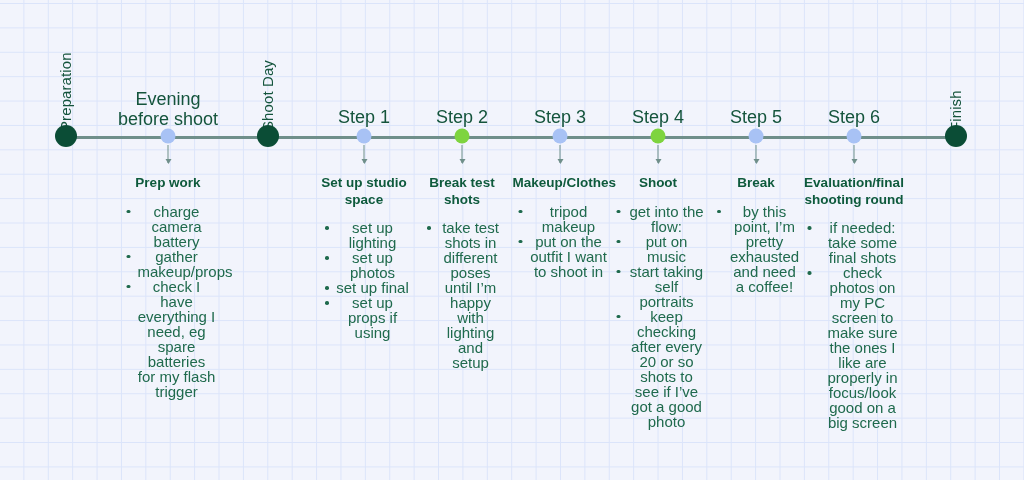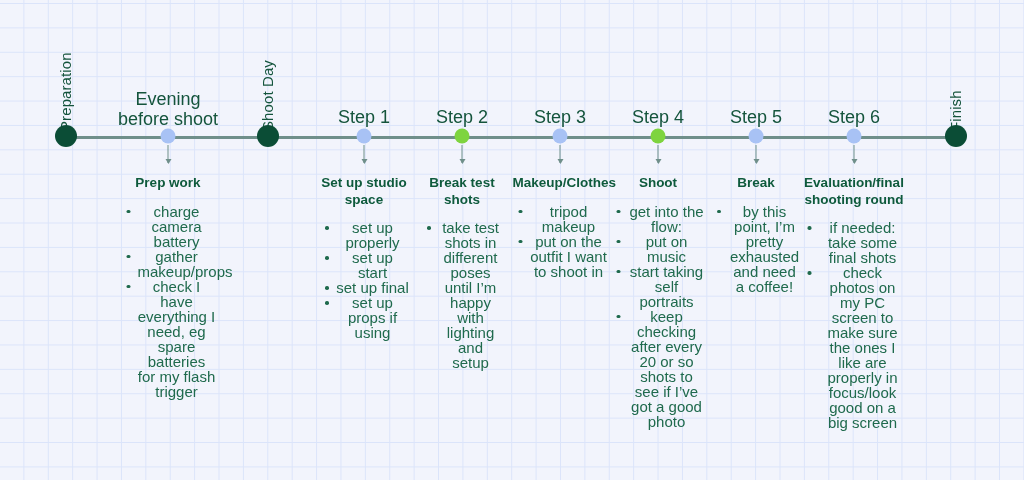--- a/index.html
+++ b/index.html
@@ -187,22 +187,22 @@
         <ul class="bullets">
           <li>charge camera battery</li>
           <li>gather makeup/props</li>
           <li>check I have everything I need, eg spare batteries for my flash trigger</li>
         </ul>
       </div>
       <div class="col" style="left: 364px; top: 175px; width: 90px;">
         <div class="col-title">Set up studio
 space</div>
         <ul class="bullets">
-          <li>set up properly</li>
-          <li>set up start</li>
+          <li>set up lighting</li>
+          <li>set up photos</li>
           <li>set up final</li>
           <li>set up props if using</li>
         </ul>
       </div>
       <div class="col" style="left: 462px; top: 175px; width: 82px;">
         <div class="col-title">Break test
 shots</div>
         <ul class="bullets">
           <li>take test shots in different poses until I’m happy with lighting and setup</li>
         </ul>

